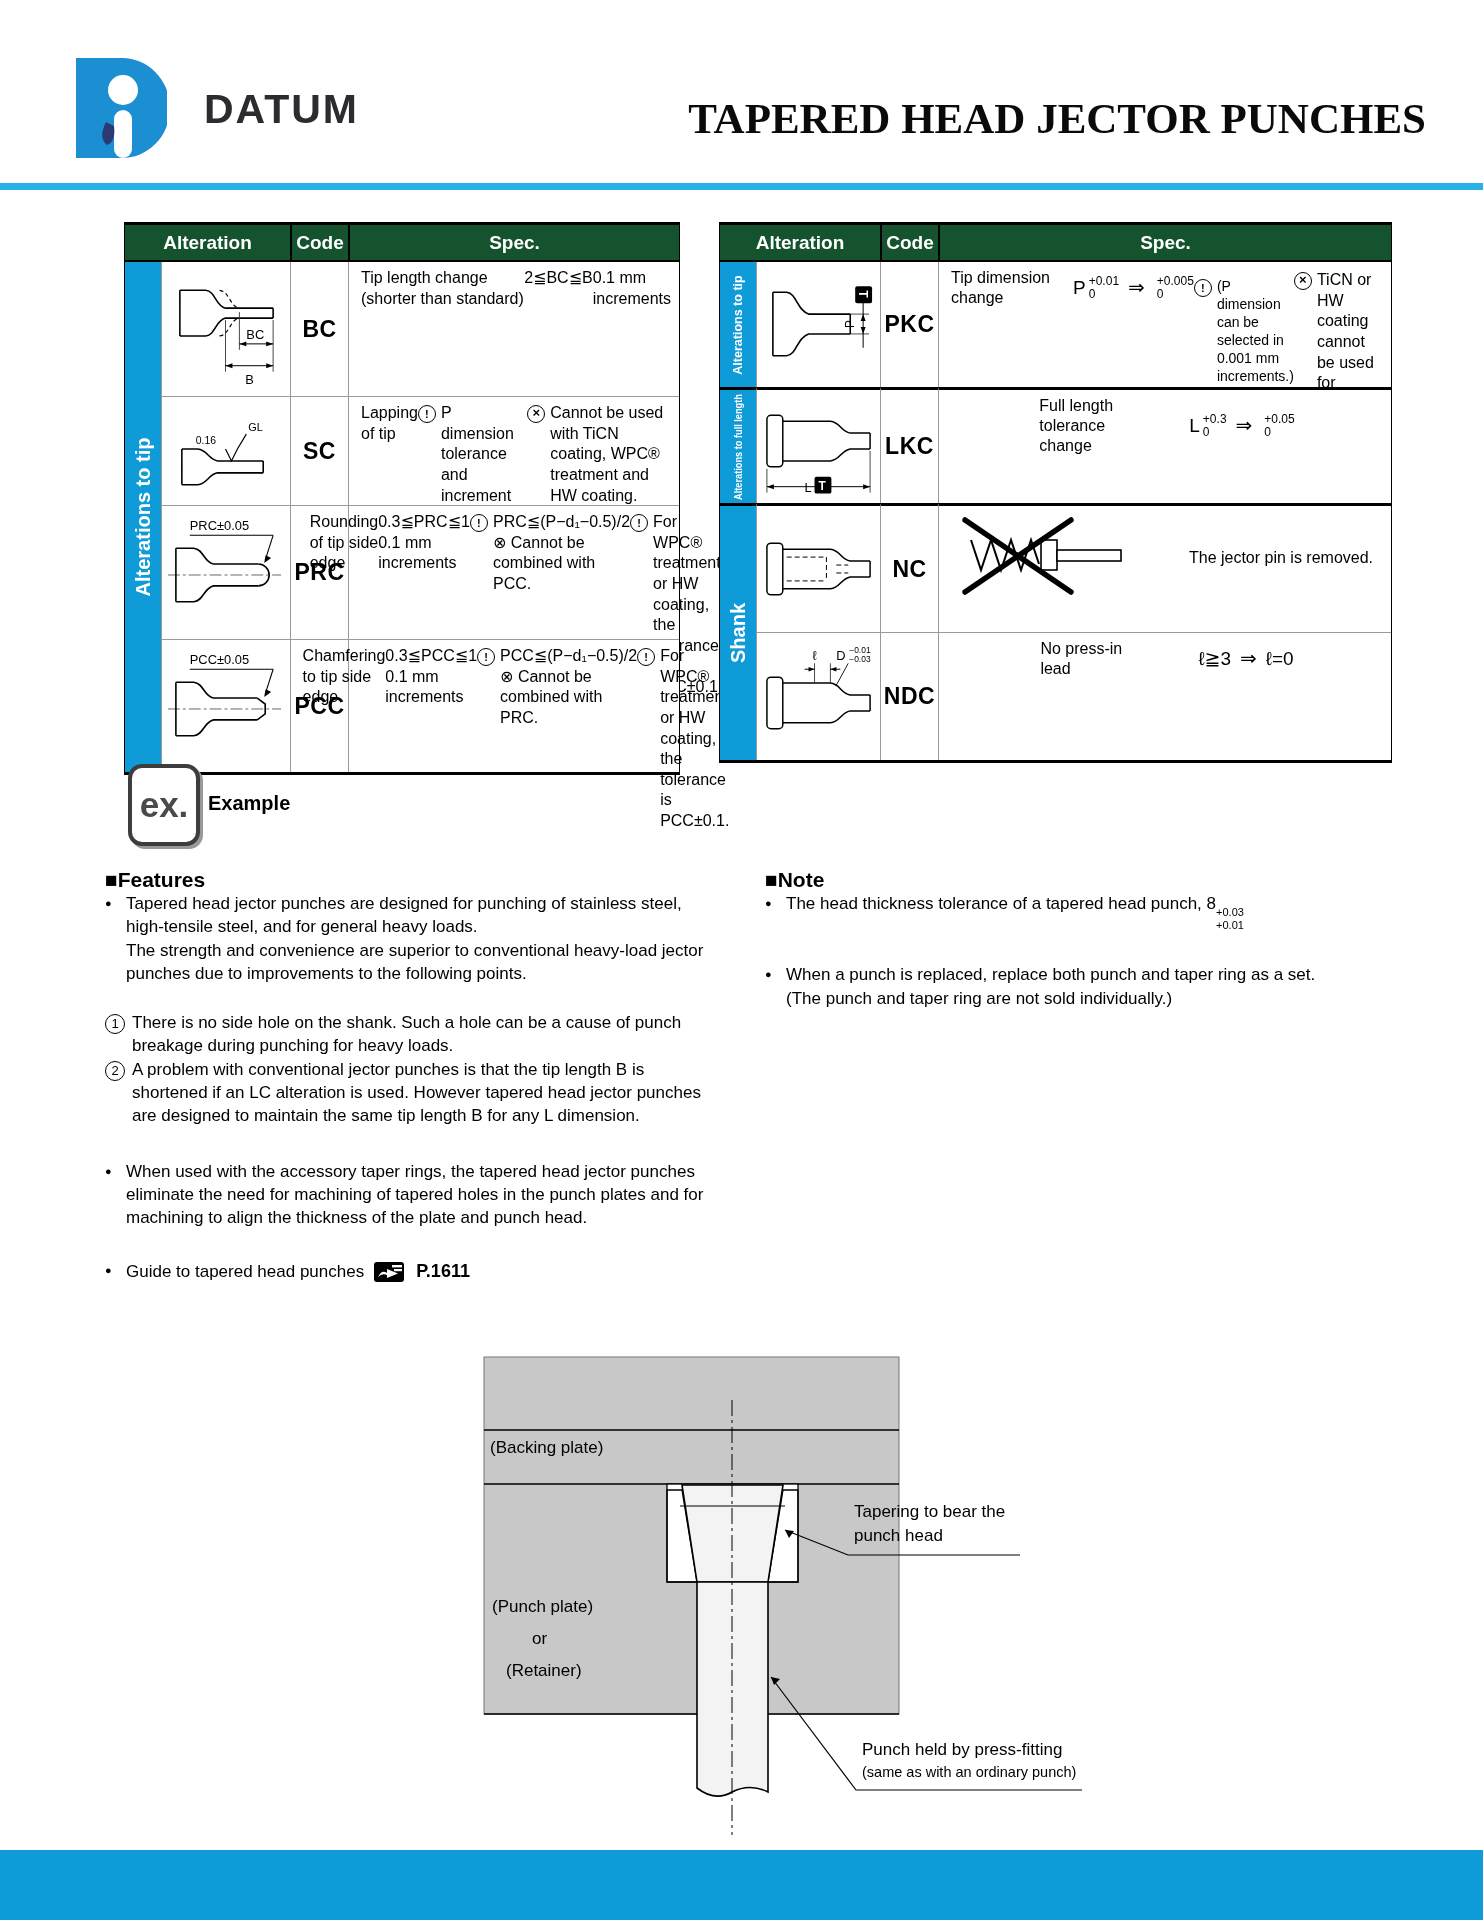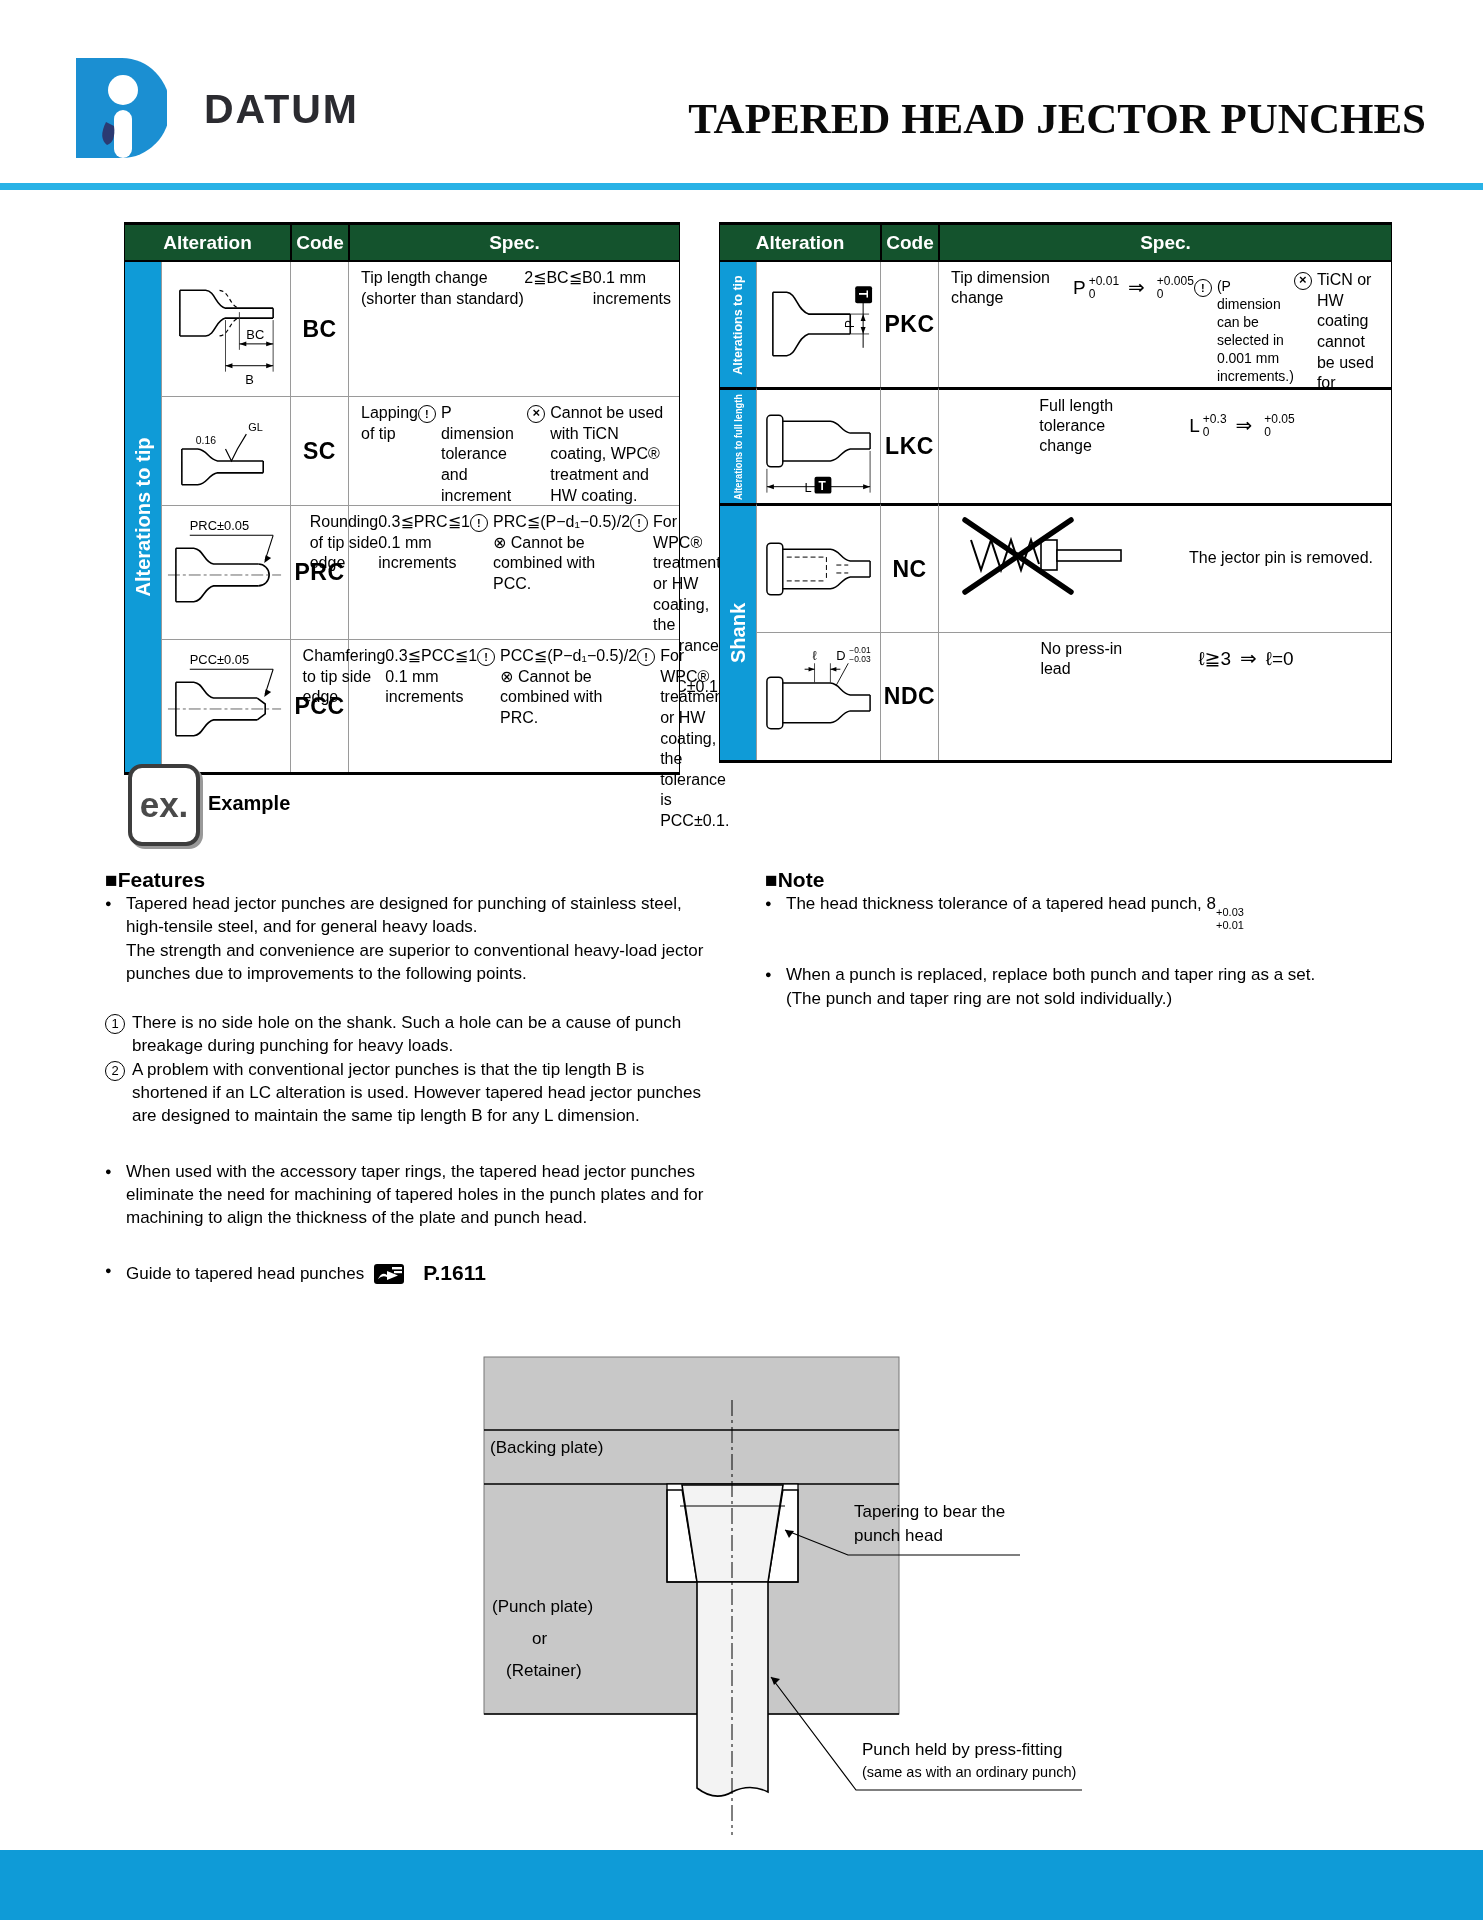--- a/index.html
+++ b/index.html
@@ -67,21 +67,21 @@
   .sechead{font-size:21px;font-weight:bold;}
   .sechead::before{content:"■";}
   .bullet{position:relative;padding-left:21px;font-size:17px;line-height:1.37;}
   .bullet::before{content:"●";position:absolute;left:0;top:4px;font-size:11px;}
   .numblock{margin-top:26px;}
   .numitem{position:relative;padding-left:27px;font-size:17px;line-height:1.37;}
   .circnum{position:absolute;left:0;top:3px;width:18px;height:18px;border:1.4px solid #000;border-radius:50%;
            display:flex;align-items:center;justify-content:center;font-size:13px;}
   .mt30{margin-top:32px;}
   .guide{display:flex;align-items:center;gap:10px;margin-top:30px;}
-  .pageref{font-weight:bold;font-size:21px;margin-left:7px;}
+  .pageref{font-weight:bold;font-size:18px;}
   .toltext{display:inline-flex;flex-direction:column;font-size:11px;line-height:1.15;vertical-align:-7px;text-align:left;}
 
   
   .fig{position:absolute;left:470px;top:1340px;width:650px;height:530px;}
   .fig svg{position:absolute;left:0;top:0;}
   .figlabel{position:absolute;font-size:17px;line-height:1.4;}
   .figsmall{font-size:14.5px;}
 </style>
 </head>
 <body>

